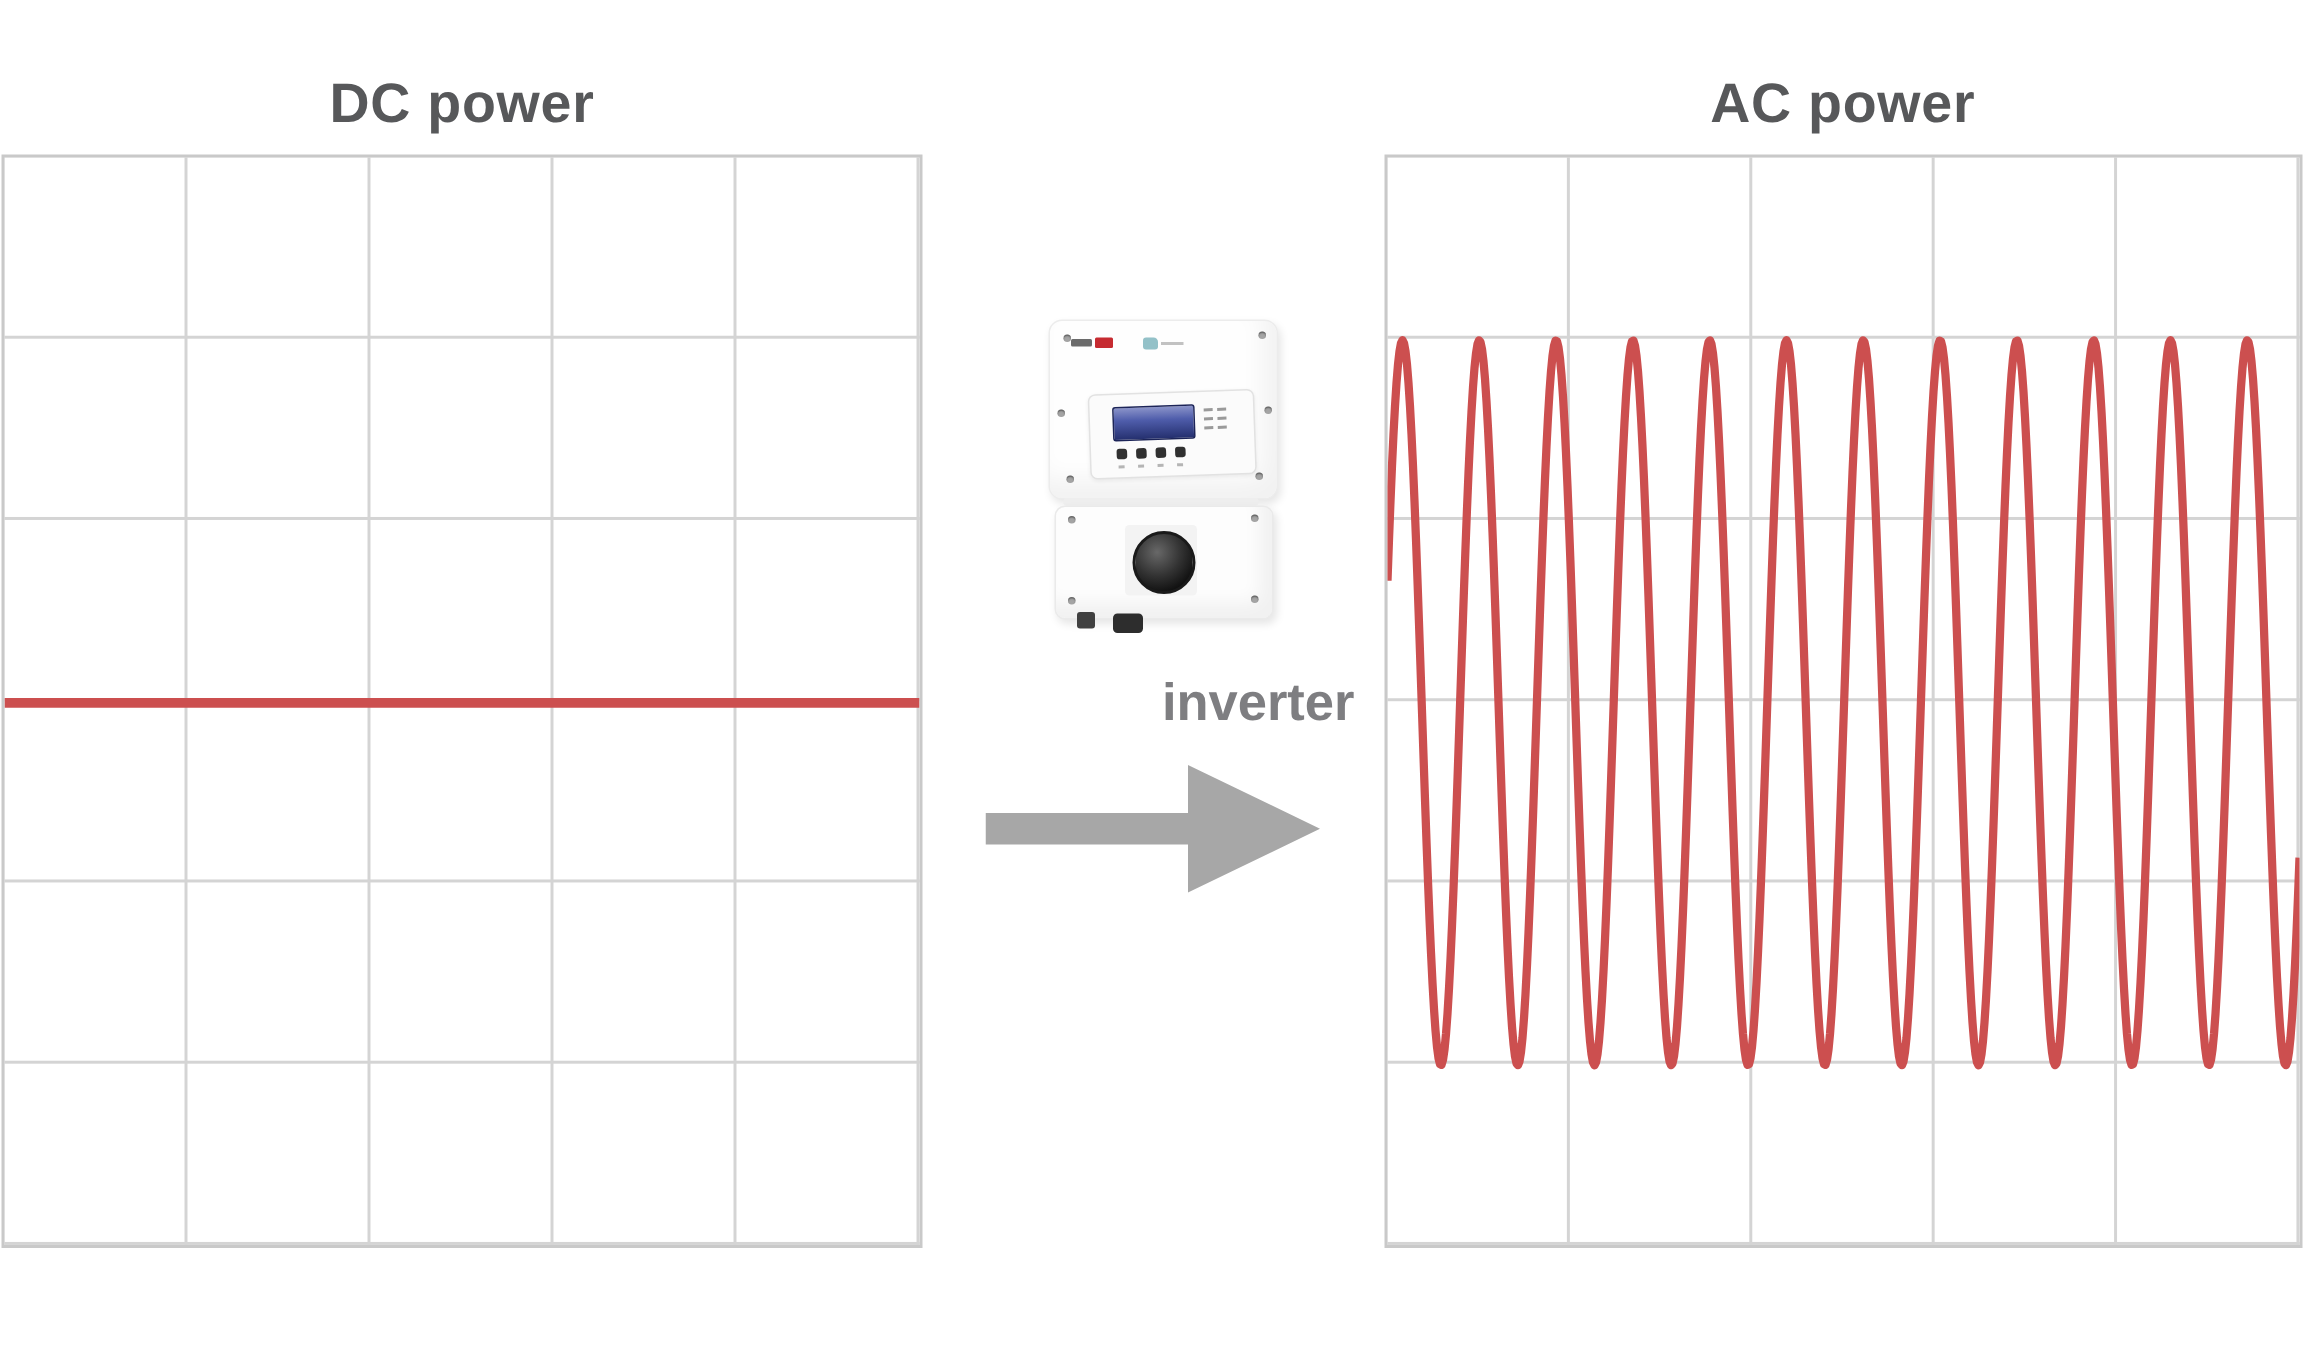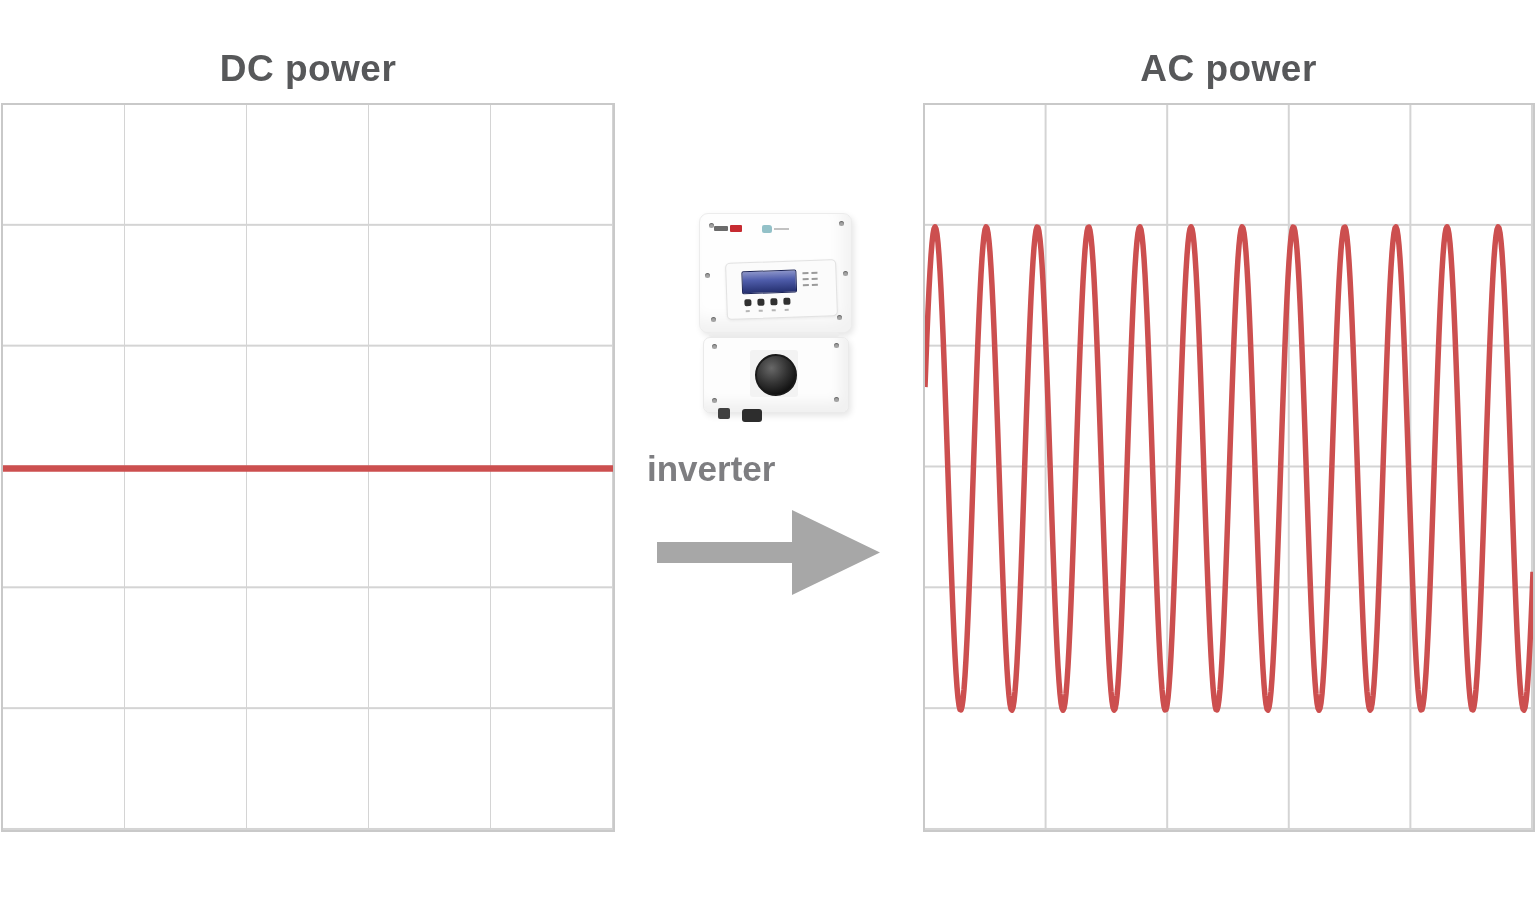--- a/index.html
+++ b/index.html
@@ -24,21 +24,21 @@
       linear-gradient(to bottom, var(--grid-line,#d4d4d4) 2px, transparent 2px);
     background-size:20% 16.6667%;
     background-position:-2px -2px;
   }
   .grid-dc{left:1px;width:614px;}
   .grid-ac{left:923px;width:612px;}
   .wave{position:absolute;left:0;top:0;width:100%;height:100%;display:block;}
   
   .inverter-label{
     position:absolute;left:647px;top:449px;width:256px;height:40px;line-height:40px;
-    text-align:left;font-size:35px;font-weight:700;color:var(--label-text,#7e7e81);
+    text-align:right;font-size:35px;font-weight:700;color:var(--label-text,#7e7e81);
   }
   .arrow-svg{position:absolute;left:657px;top:506px;width:225px;height:94px;}
   
   .inverter{position:absolute;left:695px;top:210px;width:166px;height:206px;}
   .inv-top{
     position:absolute;left:4px;top:3px;width:151px;height:118px;background:#fefefe;
     border:1px solid #ececec;border-radius:9px;
     box-shadow:2px 3px 6px rgba(0,0,0,.10), inset -9px -12px 16px rgba(0,0,0,.05);
   }
   .inv-hinge{position:absolute;left:14px;top:122px;width:130px;height:5px;background:#eeeeee;border-radius:2px;}

